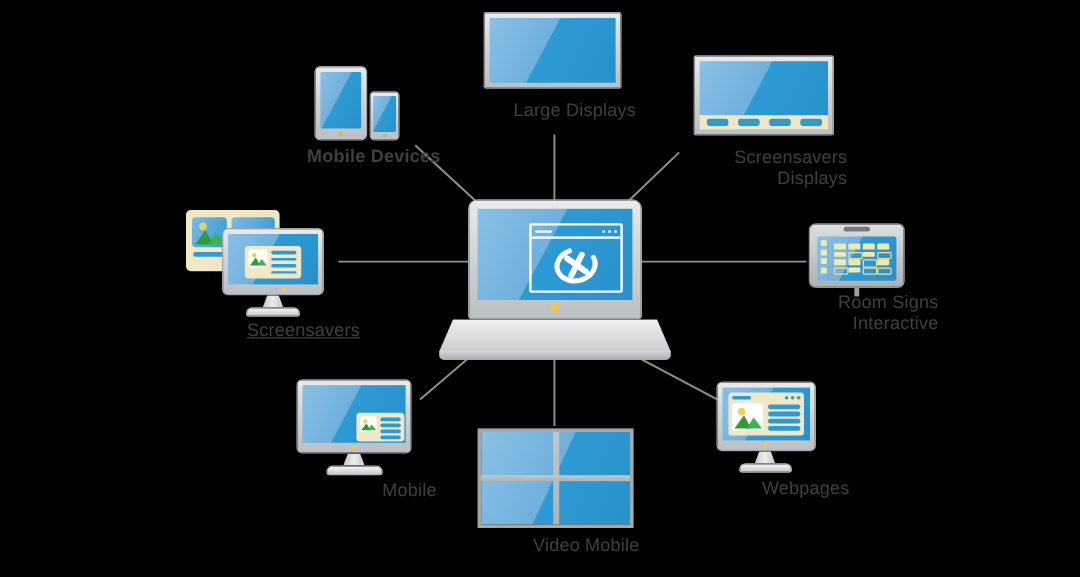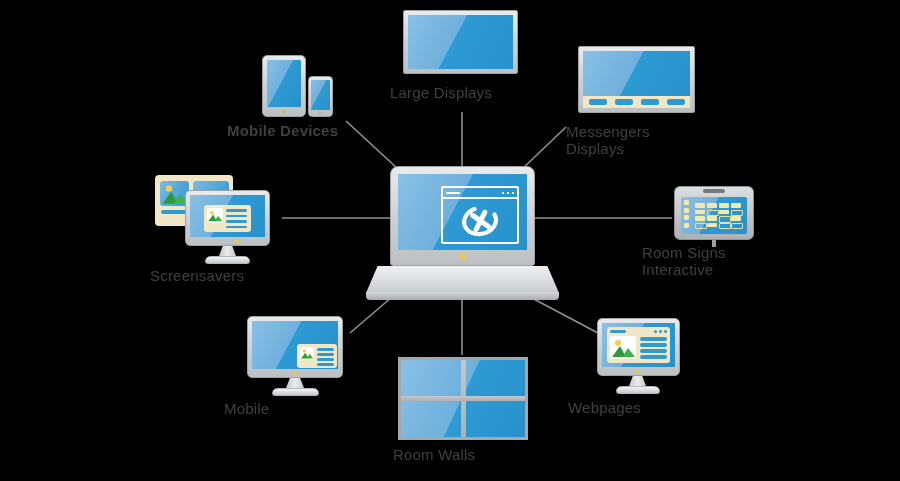--- a/index.html
+++ b/index.html
@@ -3,21 +3,21 @@
 <meta charset="utf-8">
 <style>
   html,body{margin:0;padding:0;}
   body{
     width:900px;height:481px;position:relative;overflow:hidden;
     background:#000;font-family:"Liberation Sans",sans-serif;
   }
   .abs{position:absolute;box-sizing:border-box;}
   .label{
     position:absolute;color:#3e4141;font-size:15px;line-height:17px;
-    text-align:left;letter-spacing:.2px;
+    text-align:right;letter-spacing:.2px;
   }
   
   .frame{
     background:linear-gradient(180deg,#e8eaeb 0%,#cdd0d2 55%,#bcc0c2 100%);
     border:1px solid #9da2a5;box-sizing:border-box;
   }
   .screen{
     background:linear-gradient(118deg,#89c0e6 0%,#6fb0dc 44%,#2e9ad3 44.4%,#2791cb 100%);
     box-sizing:border-box;
   }
@@ -98,21 +98,21 @@
 
   <div class="abs">
     <div class="abs frame" style="left:578px;top:46px;width:117px;height:67px;border-radius:2px;"></div>
     <div class="abs screen" style="left:583px;top:51px;width:107px;height:57px;"></div>
     <div class="abs" style="left:583px;top:96px;width:107px;height:12px;background:#f1e7c4;">
       <div class="bluebar" style="left:6px;top:3px;width:18px;height:6px;"></div>
       <div class="bluebar" style="left:32px;top:3px;width:18px;height:6px;"></div>
       <div class="bluebar" style="left:58px;top:3px;width:18px;height:6px;"></div>
       <div class="bluebar" style="left:84px;top:3px;width:18px;height:6px;"></div>
     </div>
-    <div class="label" style="left:566px;top:123px;width:140px;">Messengers Displays</div>
+    <div class="label" style="left:566px;top:123px;width:140px;">Screensavers Displays</div>
   </div>
 
   <div class="abs">
     <div class="abs" style="left:674px;top:186px;width:80px;height:54px;border-radius:6px;background:linear-gradient(180deg,#dcdfe0,#aeb1b4);border:1px solid #8f9396;"></div>
     <div class="abs" style="left:703px;top:189px;width:22px;height:4px;border-radius:2px;background:#75797c;"></div>
     <div class="abs screen" style="left:681px;top:197px;width:66px;height:37px;border-radius:2px;">
       <div class="cell" style="left:3px;top:3px;width:5px;height:5px;"></div>
       <div class="cell" style="left:3px;top:10.5px;width:5px;height:5px;"></div>
       <div class="cell" style="left:3px;top:18px;width:5px;height:5px;"></div>
       <div class="cell" style="left:3px;top:25.5px;width:5px;height:5px;"></div>
@@ -164,21 +164,21 @@
     <div class="abs neck" style="left:629px;top:376px;width:17px;height:10px;"></div>
     <div class="abs basefoot" style="left:616px;top:386px;width:44px;height:8px;"></div>
     <div class="label" style="left:568px;top:399px;width:140px;">Webpages</div>
   </div>
 
   <div class="abs">
     <div class="abs screen" style="left:398px;top:357px;width:130px;height:83px;border:3px solid #a4a8ab;background:linear-gradient(115deg,#89c0e6 0%,#6fb0dc 49%,#2e9ad3 49.4%,#2791cb 100%);">
       <div class="cross" style="left:60px;top:0;width:5px;height:77px;"></div>
       <div class="cross" style="left:0;top:36px;width:124px;height:5px;"></div>
     </div>
-    <div class="label" style="left:393px;top:446px;width:140px;">Room Walls</div>
+    <div class="label" style="left:393px;top:446px;width:140px;">Video Mobile</div>
   </div>
 
   <div class="abs">
     <div class="abs frame" style="left:247px;top:316px;width:96px;height:62px;border-radius:5px;"></div>
     <div class="abs screen" style="left:252px;top:321px;width:86px;height:48px;"></div>
     <div class="abs card" style="left:297px;top:344px;width:40px;height:24px;">
       <div class="imgph" style="left:3px;top:3px;width:14px;height:13px;">
         <svg viewBox="0 0 26 23">
             <circle cx="8" cy="7" r="3" fill="#f2cf48"></circle>
             <path d="M2 21 L10 10 L16 21 Z" fill="#2f9a37"></path>
@@ -221,16 +221,16 @@
           </svg>
       </div>
       <div class="bluebar" style="left:22px;top:4px;width:21px;height:2.5px;"></div>
       <div class="bluebar" style="left:22px;top:9.5px;width:21px;height:2.5px;"></div>
       <div class="bluebar" style="left:22px;top:15px;width:21px;height:2.5px;"></div>
       <div class="bluebar" style="left:22px;top:20.5px;width:21px;height:2.5px;"></div>
     </div>
     <div class="abs dot" style="left:235px;top:239px;width:4px;height:4px;"></div>
     <div class="abs neck" style="left:219px;top:246px;width:17px;height:10px;"></div>
     <div class="abs basefoot" style="left:205px;top:256px;width:45px;height:8px;"></div>
-    <div class="label" style="left:150px;top:267px;width:140px;">Screensavers</div>
+    <div class="label" style="left:160px;top:267px;width:140px;text-decoration:underline;">Screensavers</div>
   </div>
 
 </div>
 
 </body></html>

